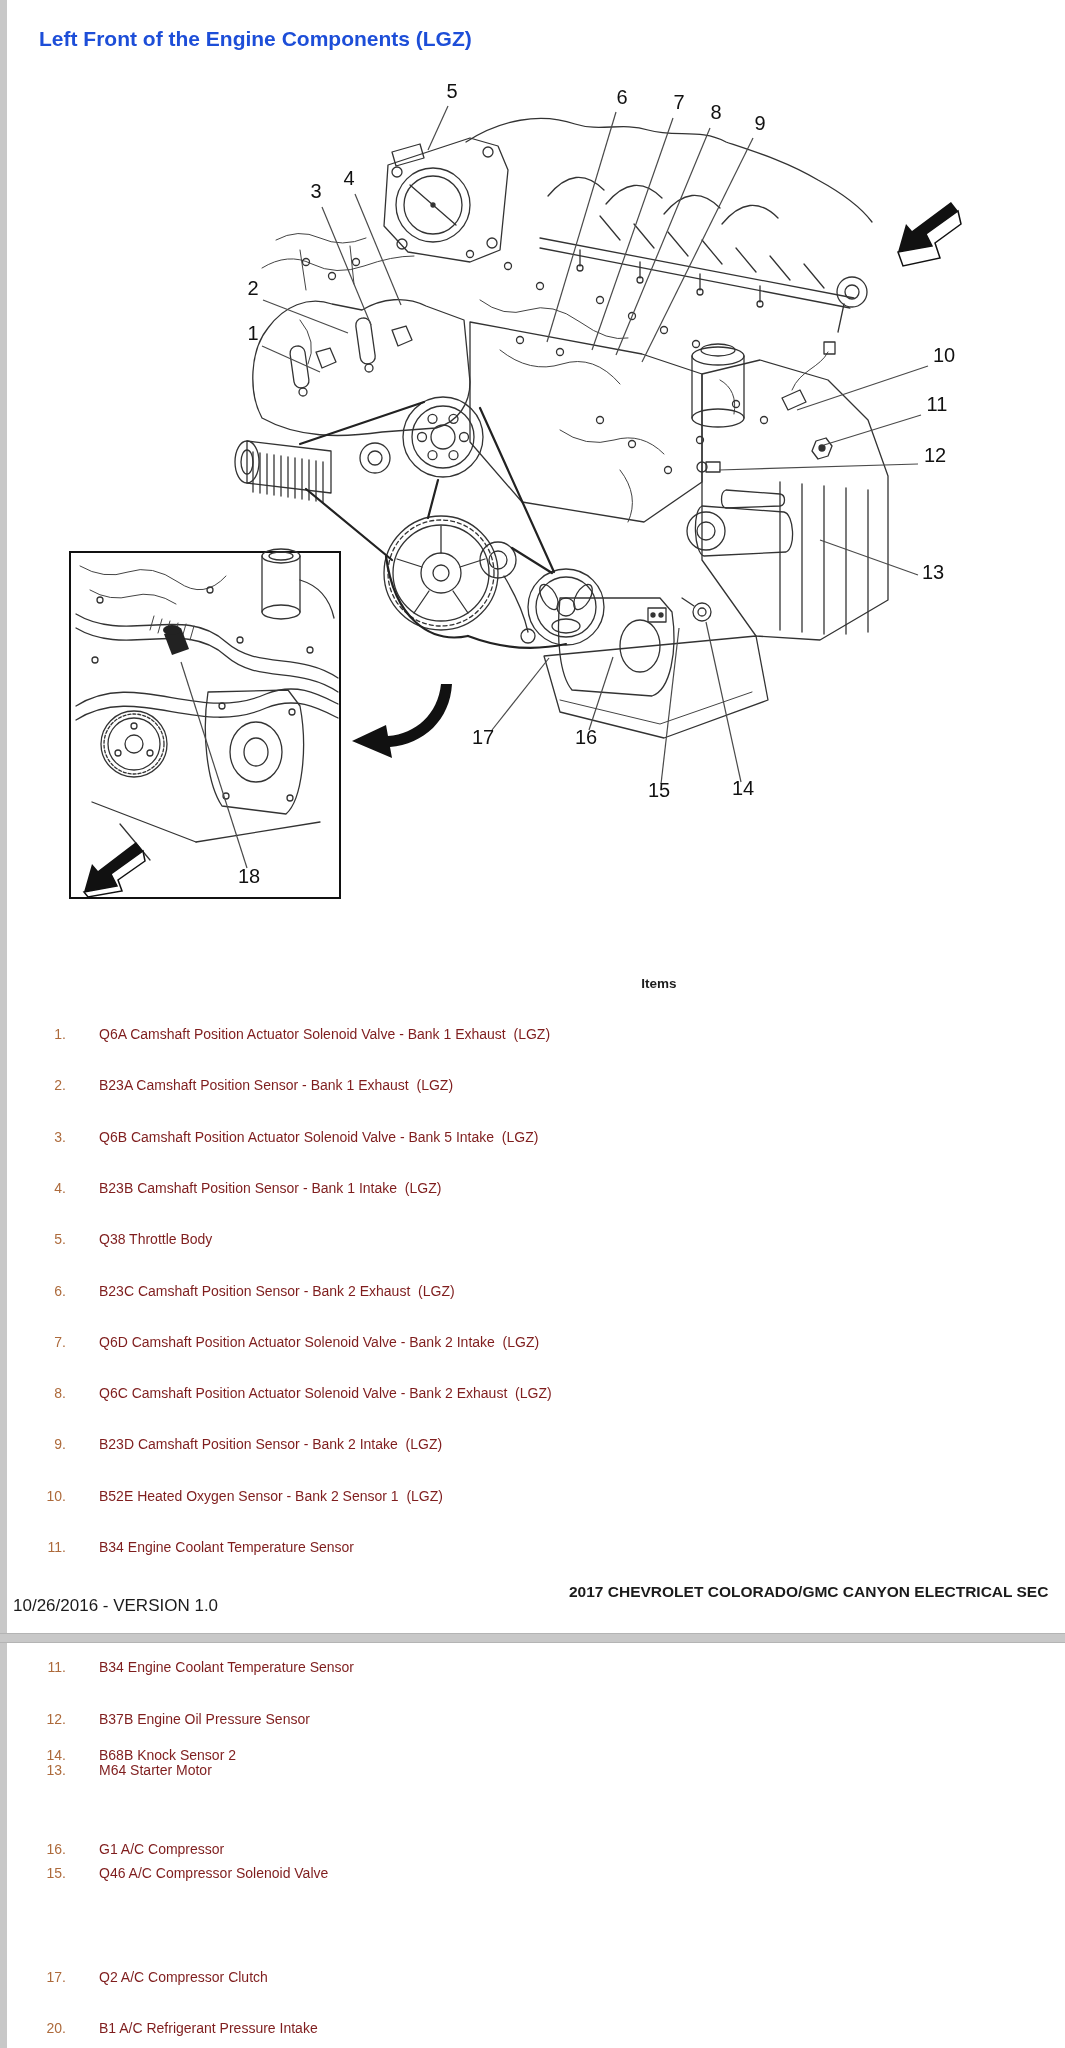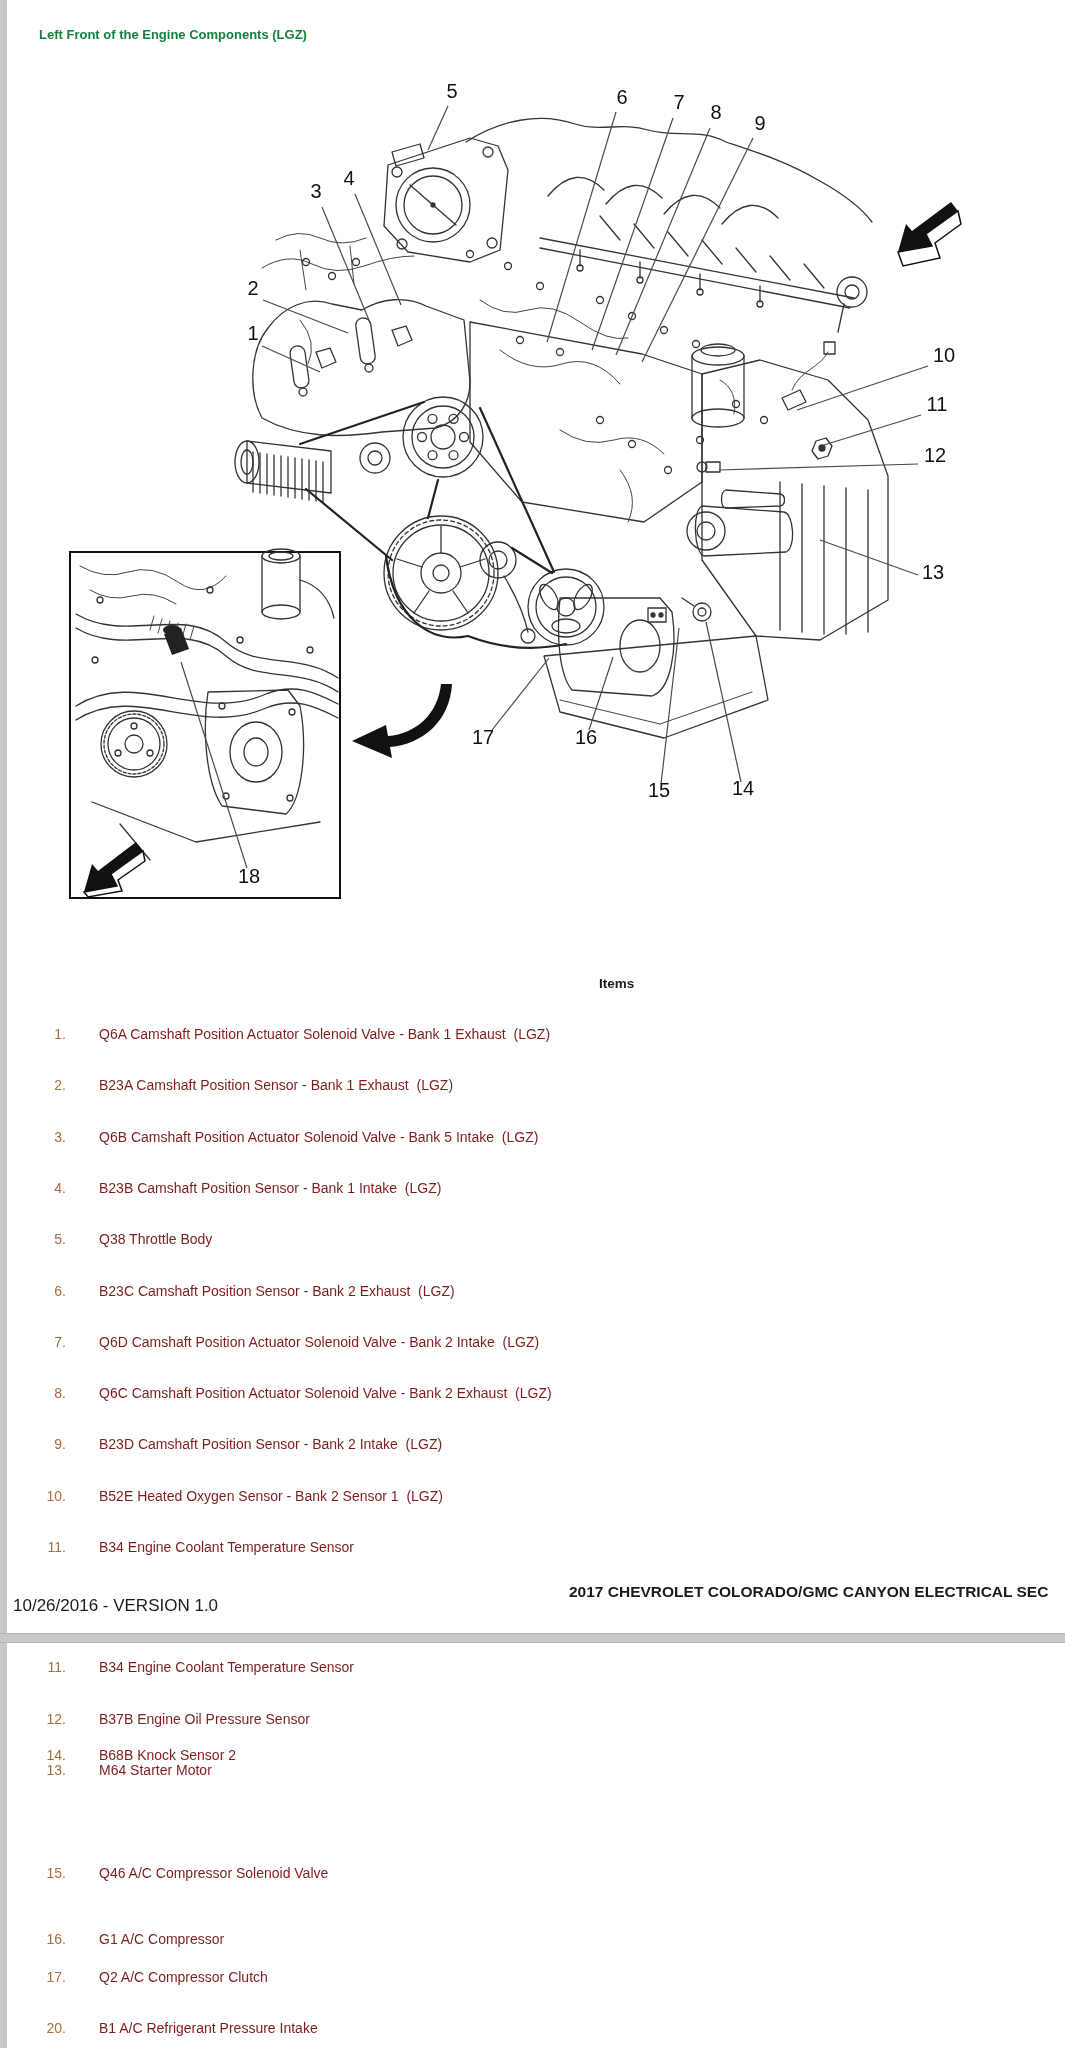--- a/index.html
+++ b/index.html
@@ -5,24 +5,24 @@
   html,body { margin:0; padding:0; background:#ffffff; }
   .page {
     position:relative; width:1065px; height:2048px; background:#ffffff;
     font-family:"Liberation Sans", sans-serif; overflow:hidden;
   }
   .left-strip {
     position:absolute; left:0; top:0; width:7px; height:2048px; background:#c8c8c8;
   }
   .doc-title {
     position:absolute; left:39px; top:27px;
-    font-size:13px; font-weight:bold; color:#15803d; white-space:pre;
+    font-size:21px; font-weight:bold; color:#1d4ed8; white-space:pre;
   }
   .items-heading {
-    position:absolute; left:599px; top:976px; width:120px; text-align:left;
+    position:absolute; left:599px; top:976px; width:120px; text-align:center;
     font-size:13.5px; font-weight:bold; color:#1d1d1d;
   }
   .item-row { position:absolute; left:0; width:1000px; height:20px; }
   .item-num {
     position:absolute; left:28px; width:38px; text-align:right;
     font-size:14px; color:#AD6A3B; white-space:pre;
   }
   .item-label {
     position:absolute; left:99px; font-size:14px; color:#7f1d1d; white-space:pre;
   }
@@ -425,21 +425,21 @@
         <span class="item-label">M64 Starter Motor</span>
       </div>
       <div class="item-row" style="top: 1747px;">
         <span class="item-num">14.</span>
         <span class="item-label">B68B Knock Sensor 2</span>
       </div>
       <div class="item-row" style="top: 1865.4px;">
         <span class="item-num">15.</span>
         <span class="item-label">Q46 A/C Compressor Solenoid Valve</span>
       </div>
-      <div class="item-row" style="top: 1931px;">
+      <div class="item-row" style="top: 1841px;">
         <span class="item-num">16.</span>
         <span class="item-label">G1 A/C Compressor</span>
       </div>
       <div class="item-row" style="top: 1968.6px;">
         <span class="item-num">17.</span>
         <span class="item-label">Q2 A/C Compressor Clutch</span>
       </div>
       <div class="item-row" style="top: 2020.2px;">
         <span class="item-num">20.</span>
         <span class="item-label">B1 A/C Refrigerant Pressure Intake</span>

